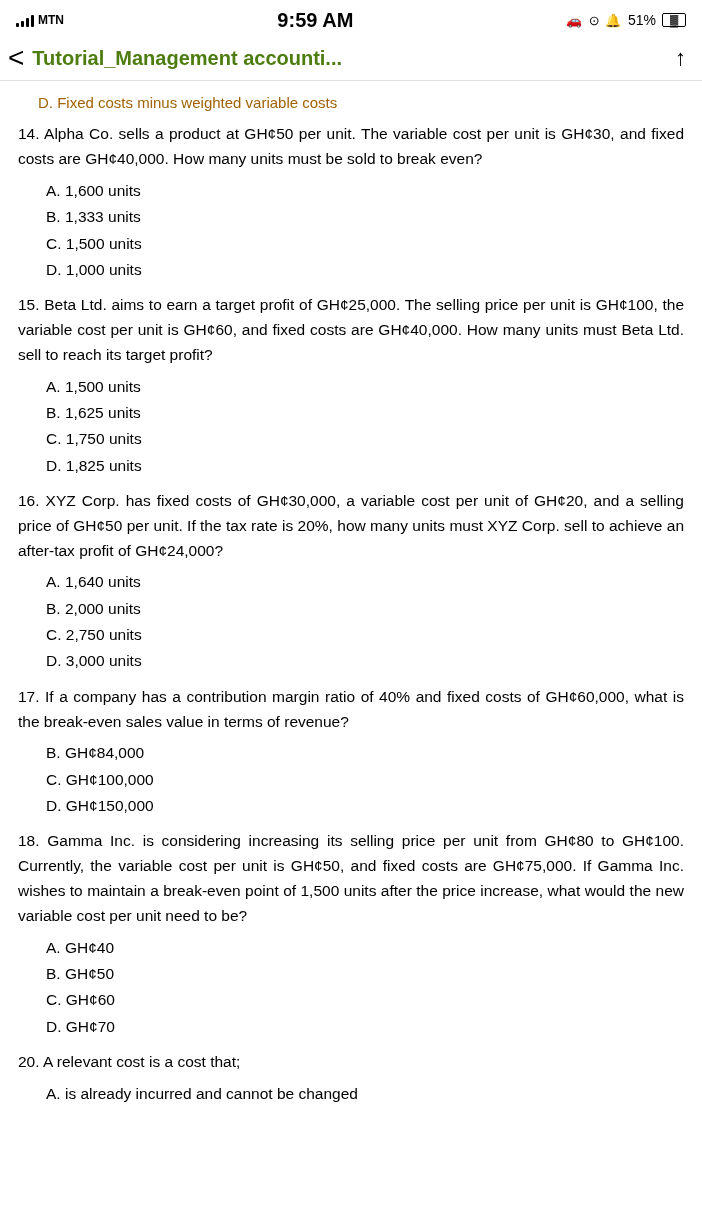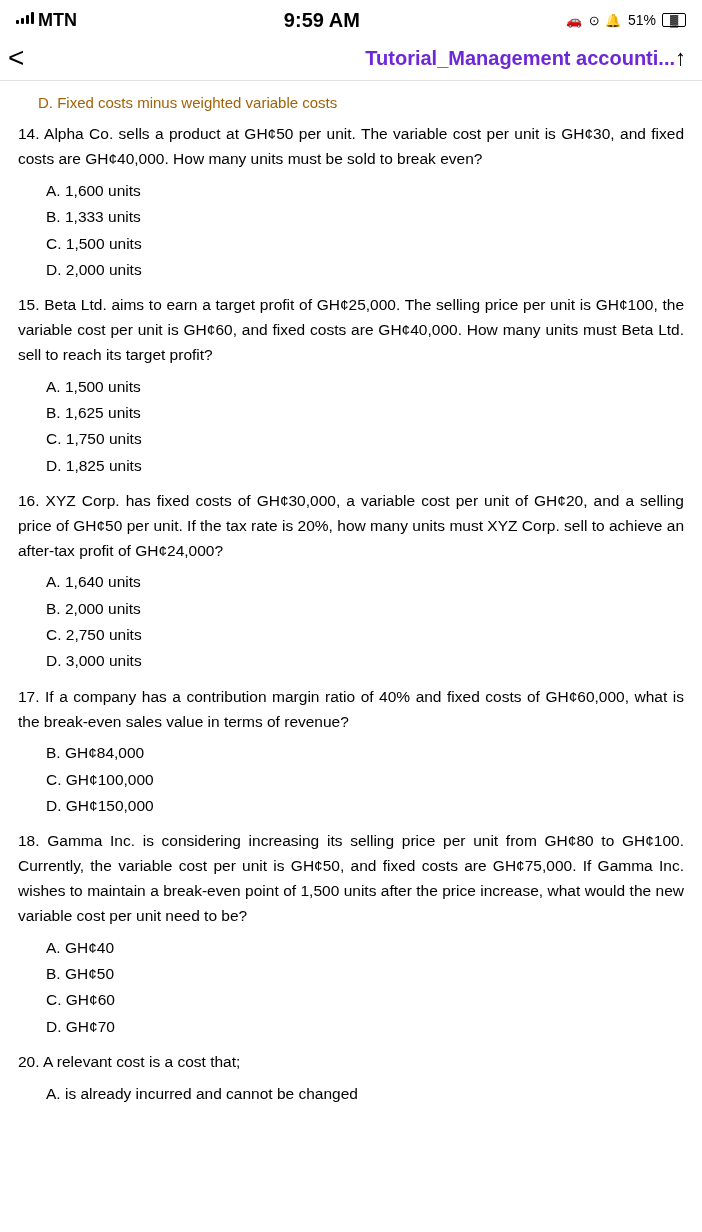--- a/index.html
+++ b/index.html
@@ -18,21 +18,21 @@
       display: flex;
       justify-content: space-between;
       align-items: center;
       padding: 8px 16px 4px 16px;
       height: 36px;
     }
     .status-left {
       display: flex;
       align-items: flex-start;
       gap: 4px;
-      font-size: 18px;
+      font-size: 12px;
       font-weight: 600;
     }
     .signal-bars {
       display: flex;
       align-items: flex-end;
       gap: 2px;
       height: 14px;
     }
     .signal-bar {
       width: 3px;
@@ -62,22 +62,21 @@
       font-size: 28px;
       color: #000;
       margin-right: 8px;
       cursor: pointer;
       line-height: 1;
     }
     .nav-title {
       flex: 1;
       font-size: 20px;
       font-weight: 700;
-      color: #6d28d9;
-      text-align: right;
+      color: #4d7c0f;
     }
     .share-button {
       font-size: 22px;
       color: #000;
       cursor: pointer;
     }
 
     
     .content {
       padding: 10px 18px 20px 18px;
@@ -145,21 +144,21 @@
 
   <div class="partial-item">D. Fixed costs minus weighted variable costs</div>
 
   <div id="questions-container">
       <div class="question">
         <div class="question-text">14. Alpha Co. sells a product at GH¢50 per unit. The variable cost per unit is GH¢30, and fixed costs are GH¢40,000. How many units must be sold to break even?</div>
         <div class="options">
           <div class="option">A. 1,600 units</div>
           <div class="option">B. 1,333 units</div>
           <div class="option">C. 1,500 units</div>
-          <div class="option">D. 2,000 units</div>
+          <div class="option">D. 1,000 units</div>
         </div>
       </div>
       <div class="question">
         <div class="question-text">15. Beta Ltd. aims to earn a target profit of GH¢25,000. The selling price per unit is GH¢100, the variable cost per unit is GH¢60, and fixed costs are GH¢40,000. How many units must Beta Ltd. sell to reach its target profit?</div>
         <div class="options">
           <div class="option">A. 1,500 units</div>
           <div class="option">B. 1,625 units</div>
           <div class="option">C. 1,750 units</div>
           <div class="option">D. 1,825 units</div>
         </div>

